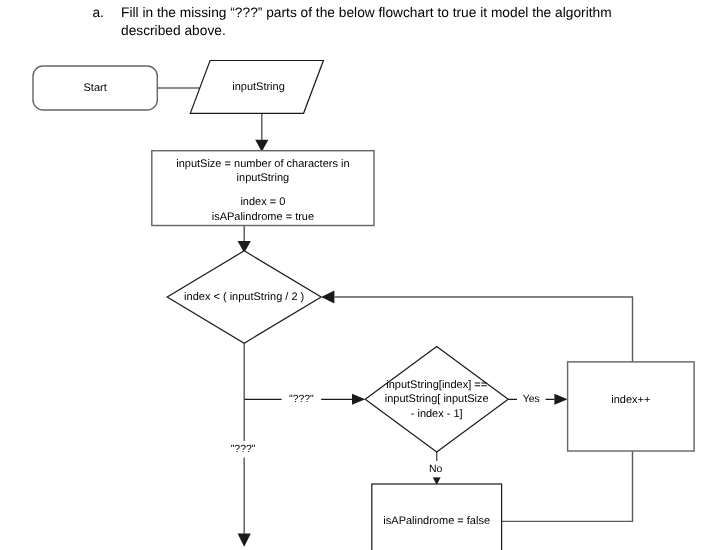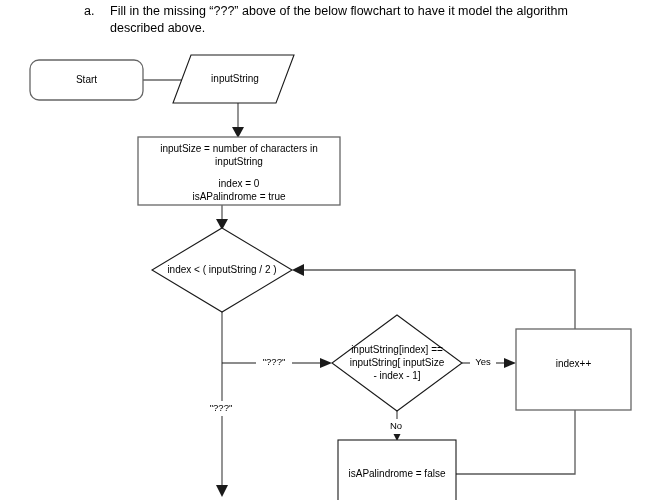--- a/index.html
+++ b/index.html
@@ -80,21 +80,21 @@
     fill: #1a1a1a;
     stroke: none;
   }
 </style>
 </head>
 <body>
 
 <div id="question">
   <div class="q-row">
     <span class="q-marker">a.</span>
-    <span class="q-text">Fill in the missing “???” above of the below flowchart to have it model the algorithm described above.</span>
+    <span class="q-text">Fill in the missing “???” parts of the below flowchart to true it model the algorithm described above.</span>
   </div>
 </div>
 
 <svg id="flowchart" width="653" height="500" viewBox="0 0 653 500">
 
   <g>
     <path class="connector-dark" d="M 143 80 L 200 80"></path>
     <polygon class="arrowhead" points="200,75 212,80 200,85"></polygon>
   </g>
 

